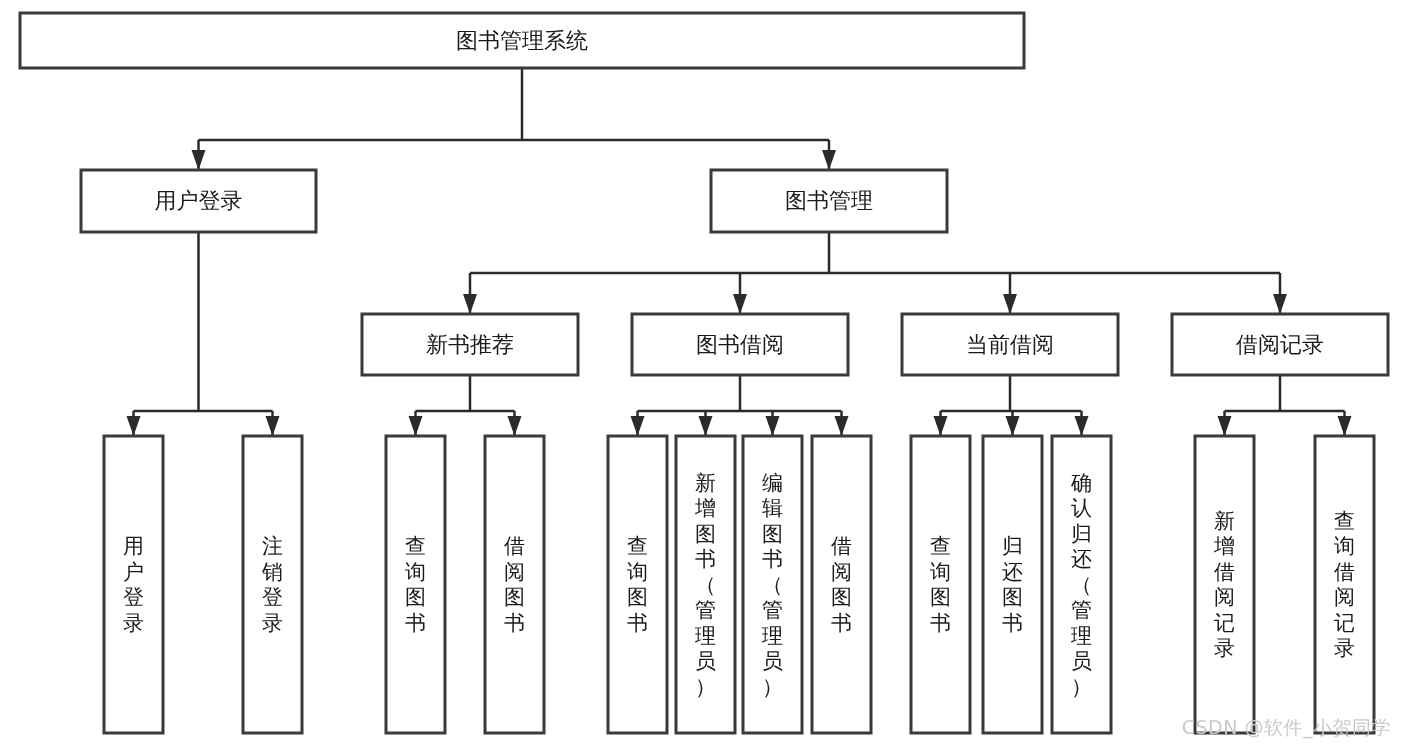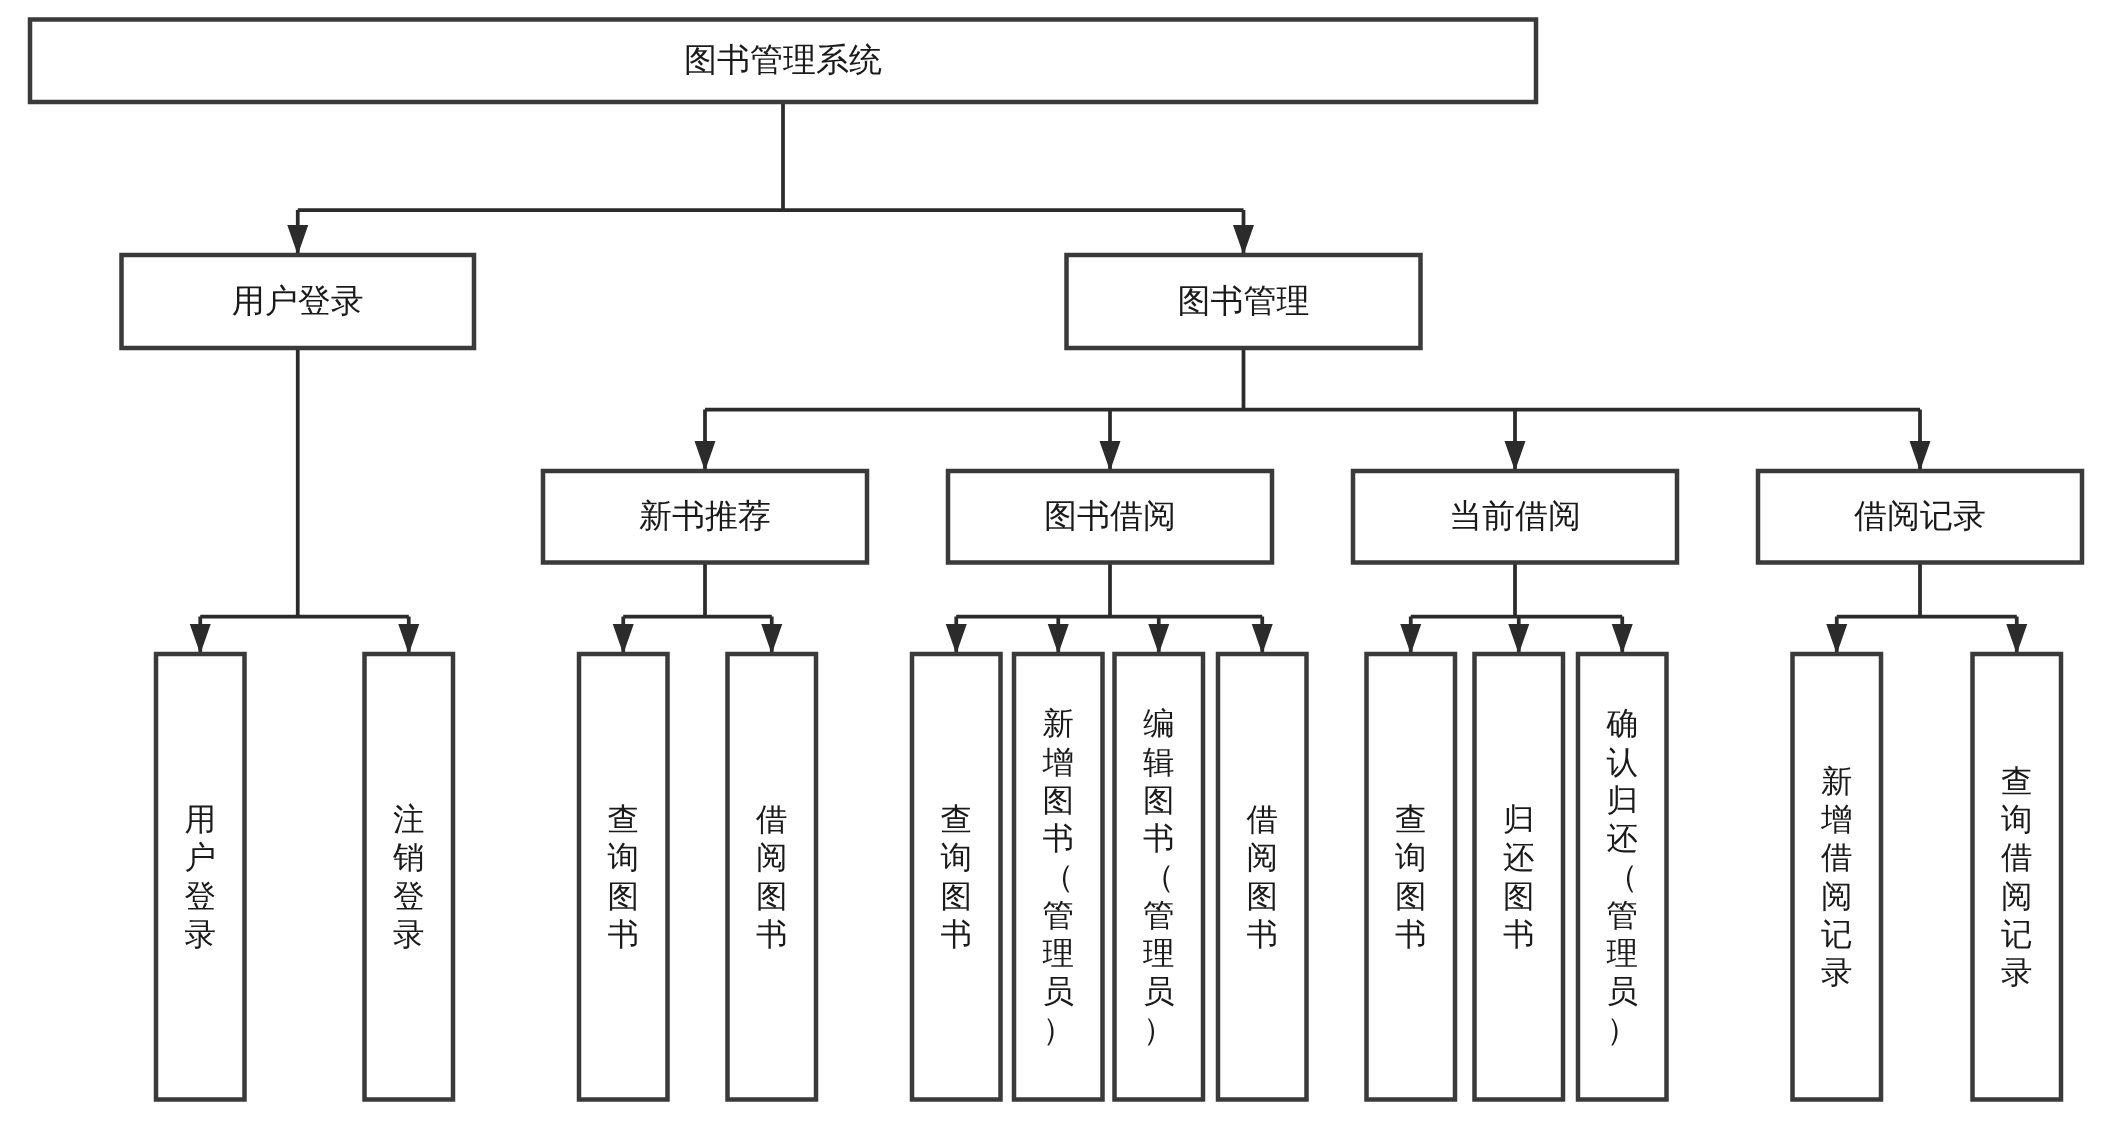--- a/index.html
+++ b/index.html
@@ -204,13 +204,14 @@
           <text class="node-label-vertical" x="1224.5" y="527.89" font-size="21"><tspan x="1224.5" dy="0">新</tspan><tspan x="1224.5" dy="25.5">增</tspan><tspan x="1224.5" dy="25.5">借</tspan><tspan x="1224.5" dy="25.5">阅</tspan><tspan x="1224.5" dy="25.5">记</tspan><tspan x="1224.5" dy="25.5">录</tspan></text>
         </g>
         <g>
           <rect class="node-box" x="1315" y="436" width="59" height="297"></rect>
           <text class="node-label-vertical" x="1344.5" y="527.89" font-size="21"><tspan x="1344.5" dy="0">查</tspan><tspan x="1344.5" dy="25.5">询</tspan><tspan x="1344.5" dy="25.5">借</tspan><tspan x="1344.5" dy="25.5">阅</tspan><tspan x="1344.5" dy="25.5">记</tspan><tspan x="1344.5" dy="25.5">录</tspan></text>
         </g>
       </g>
 
   </svg>
 
+  <div class="watermark">CSDN @软件_小贺同学</div>
 </div>
 
 </body></html>

